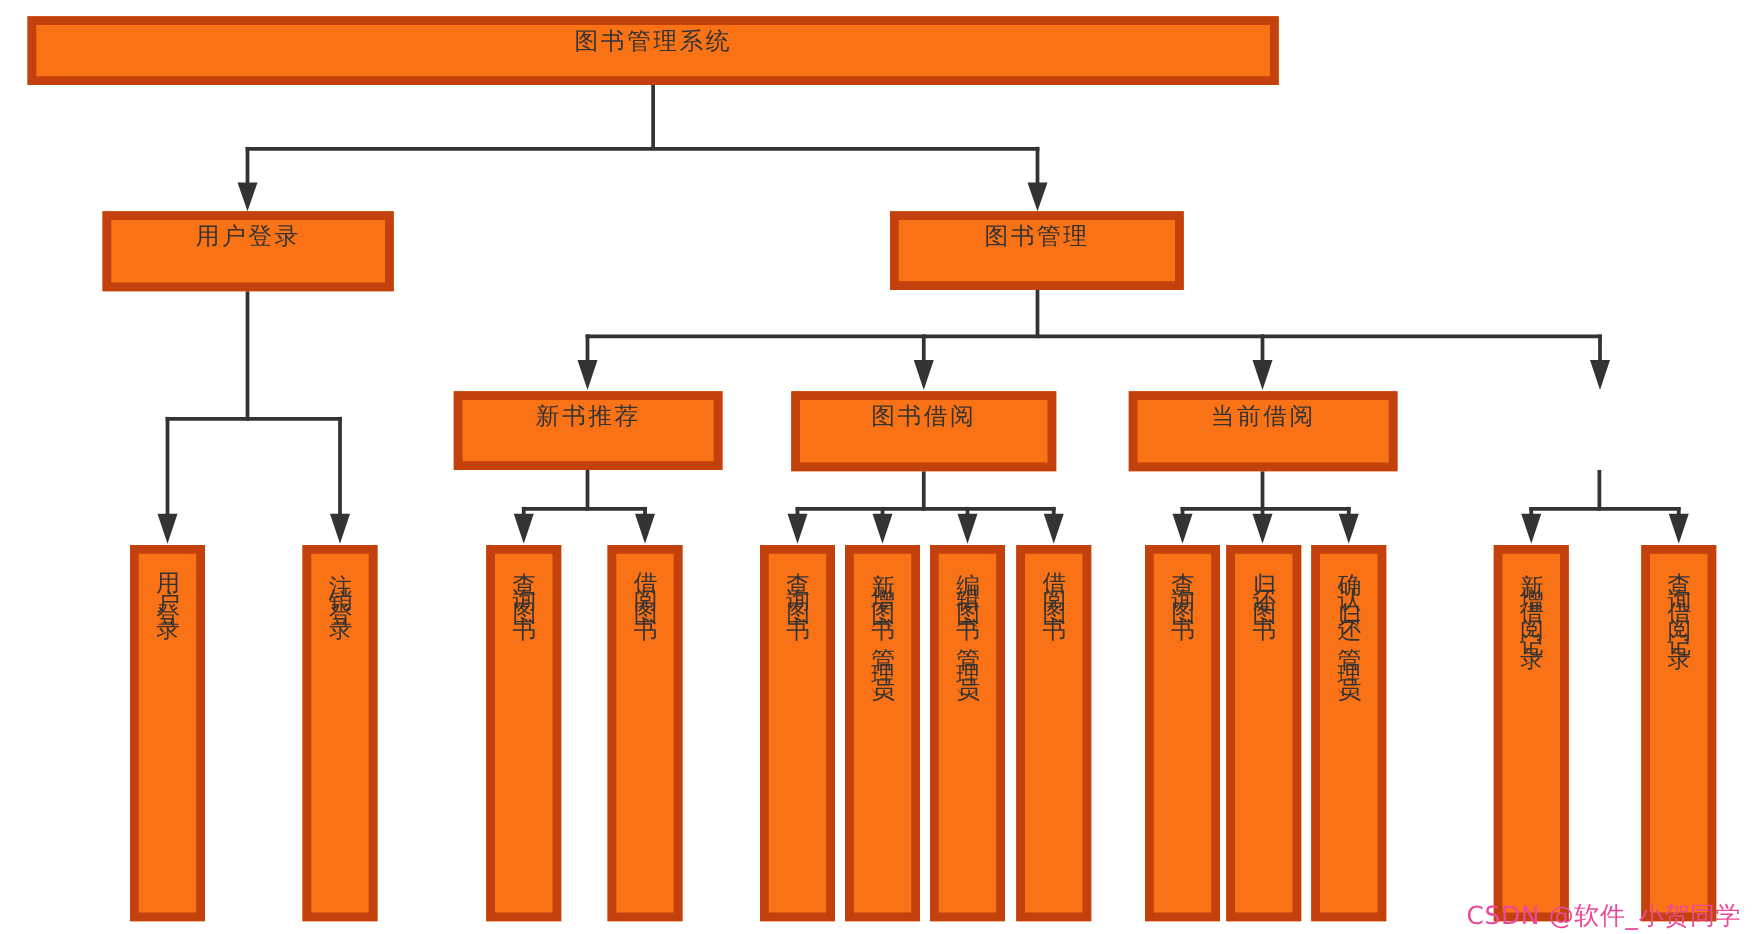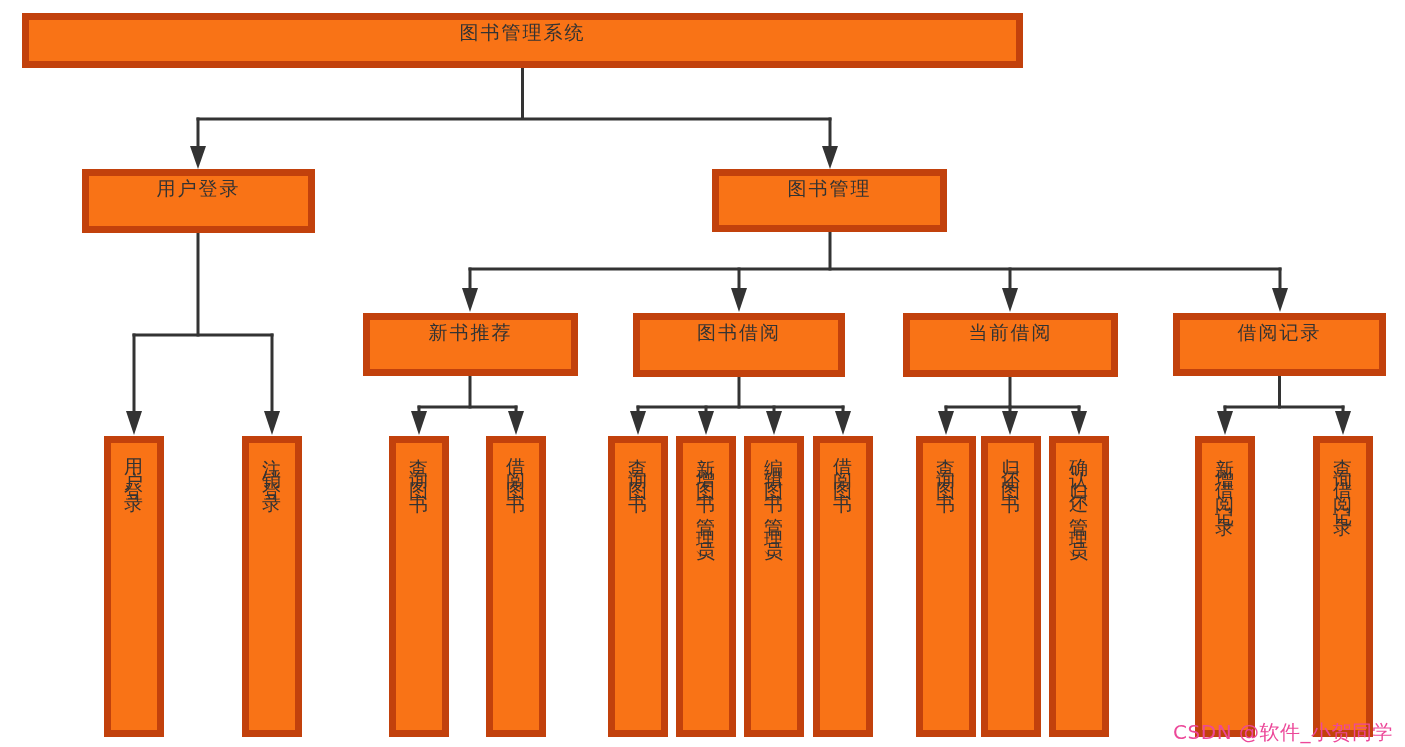--- a/index.html
+++ b/index.html
@@ -149,23 +149,20 @@
 
   <div class="node h" style="left:363px; top:313px; width:215px; height:63px">
     <span class="lbl">新书推荐</span>
   </div>
   <div class="node h" style="left:903px; top:313px; width:215px; height:64px">
     <span class="lbl">当前借阅</span>
   </div>
   <div class="node h" style="left:633px; top:313px; width:212px; height:64px">
     <span class="lbl">图书借阅</span>
   </div>
-  <div class="node h" style="left:1173px; top:313px; width:213px; height:63px">
-    <span class="lbl">借阅记录</span>
-  </div>
 
   <div class="node v" style="left:104px; top:436px; width:60px; height:301px">
     <span class="lbl">用户登录</span>
   </div>
   <div class="node v" style="left:242px; top:436px; width:60px; height:301px">
     <span class="lbl">注销登录</span>
   </div>
 
   <div class="node v" style="left:389px; top:436px; width:60px; height:301px">
     <span class="lbl">查询图书</span>

